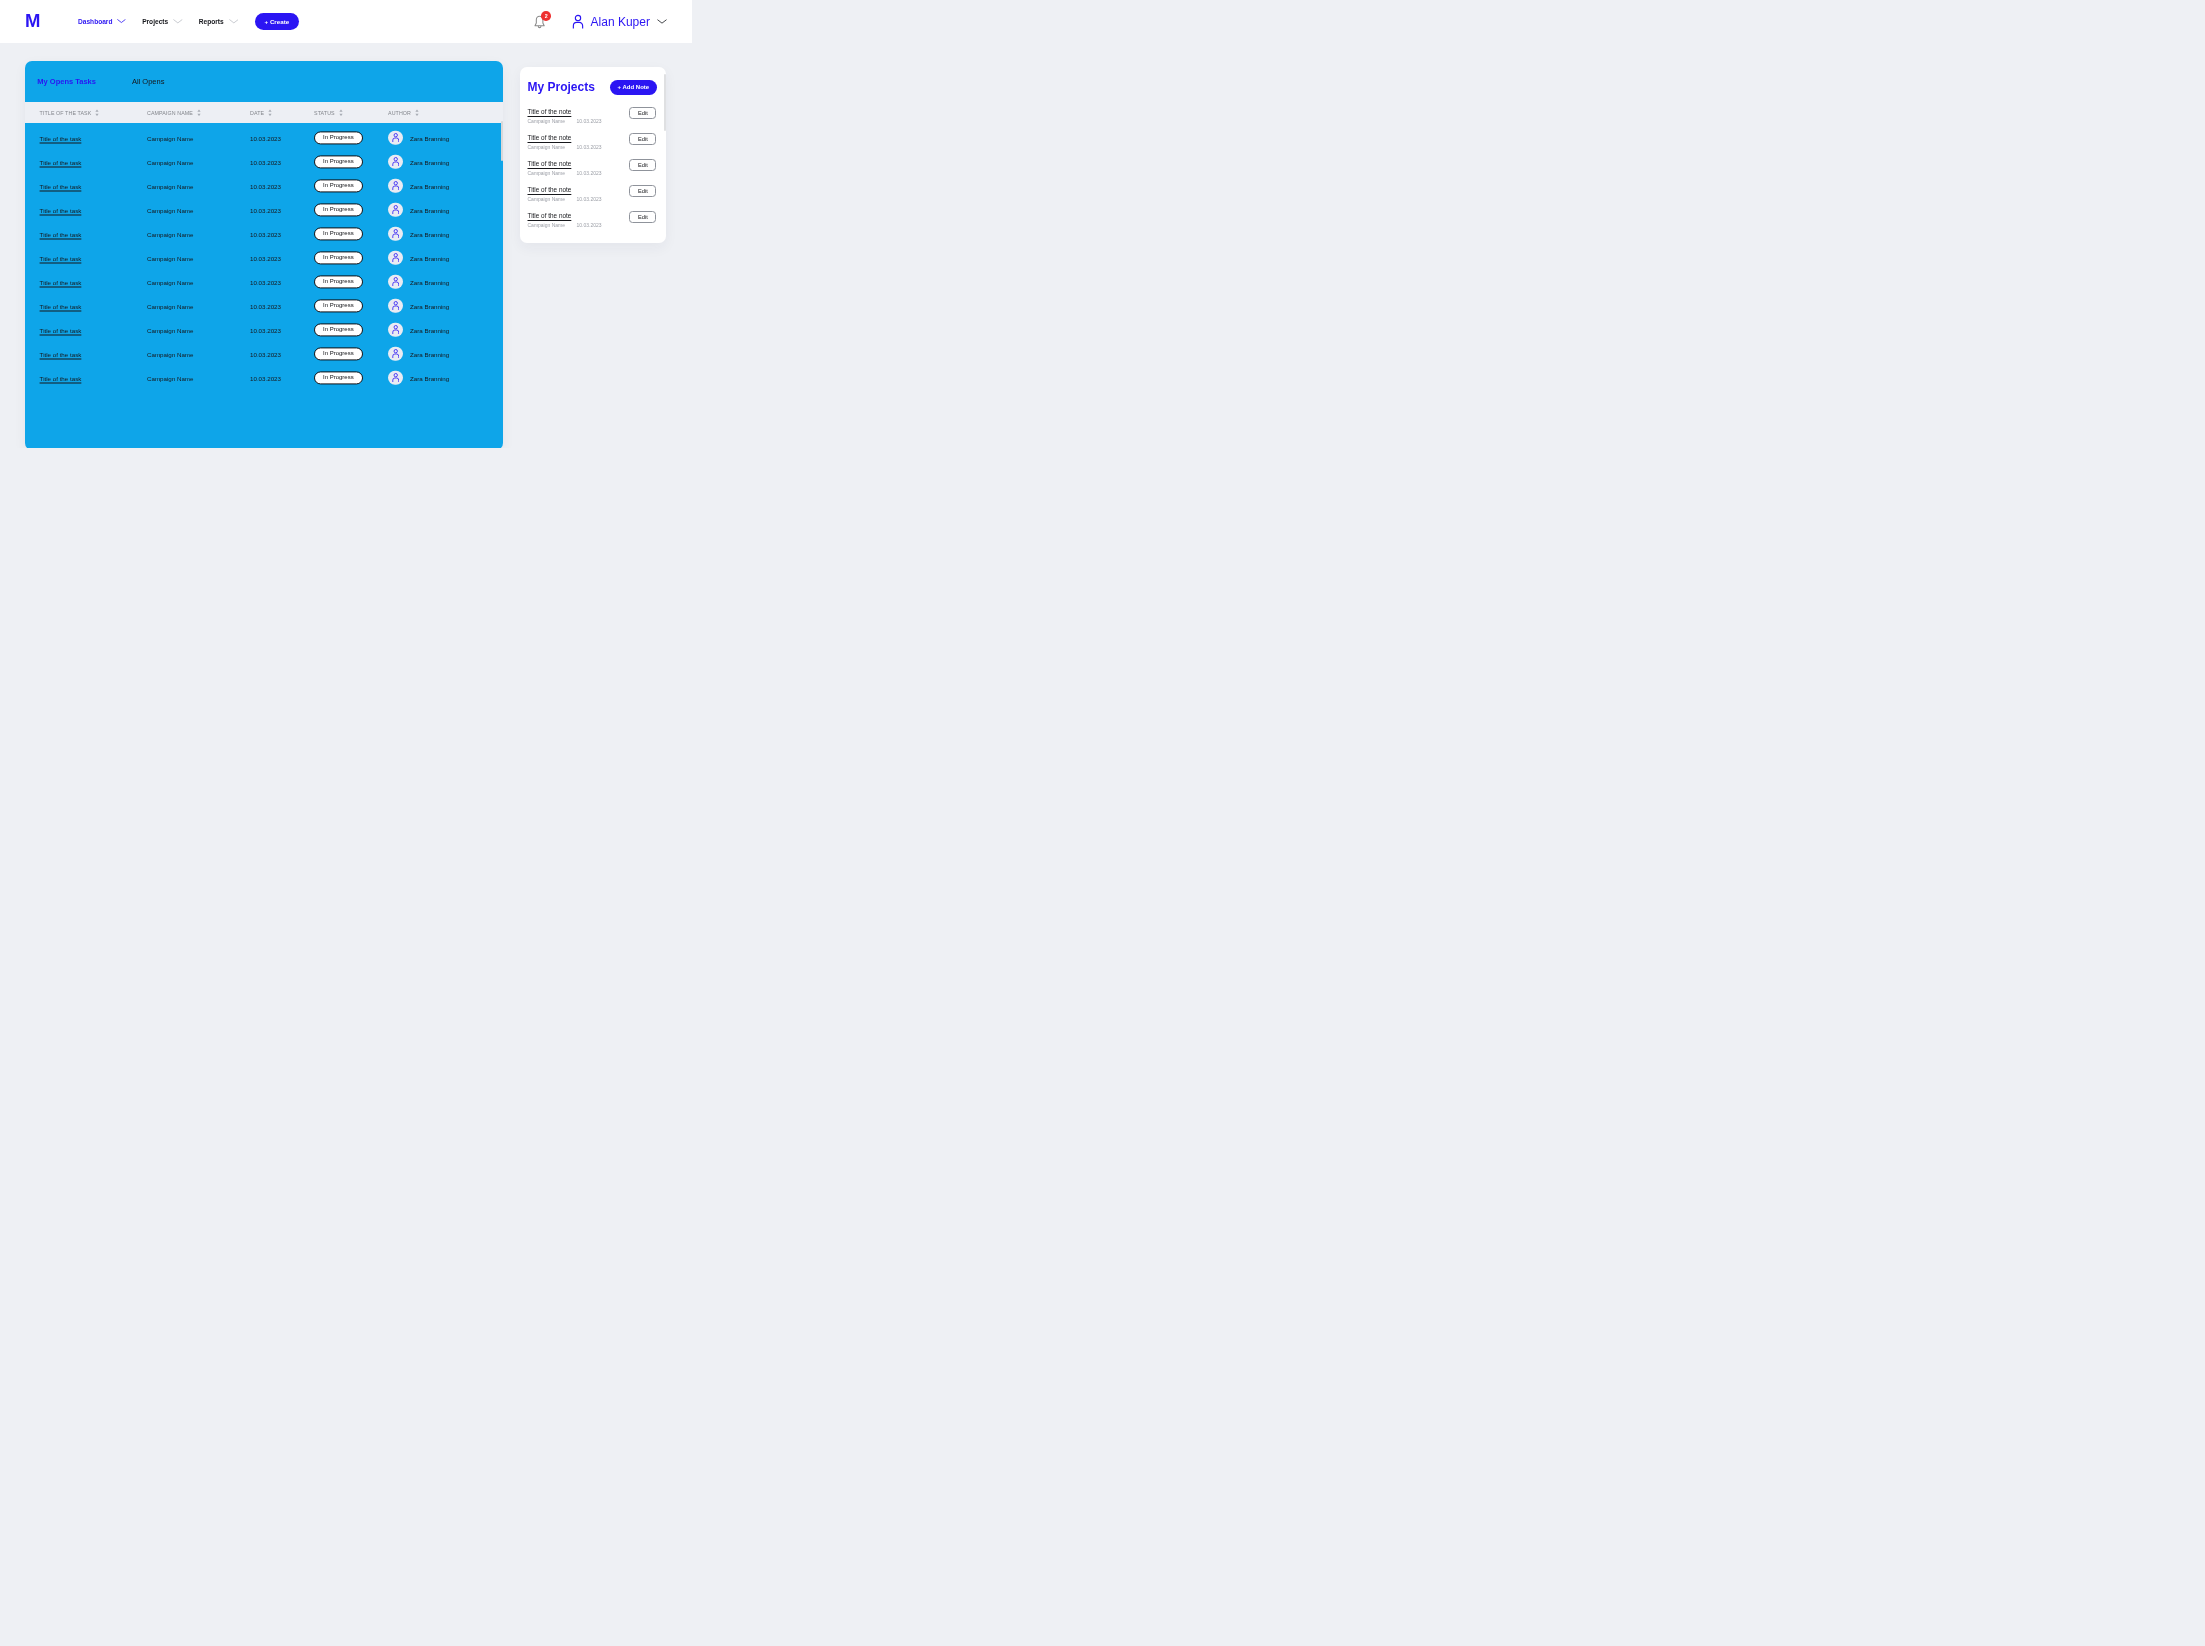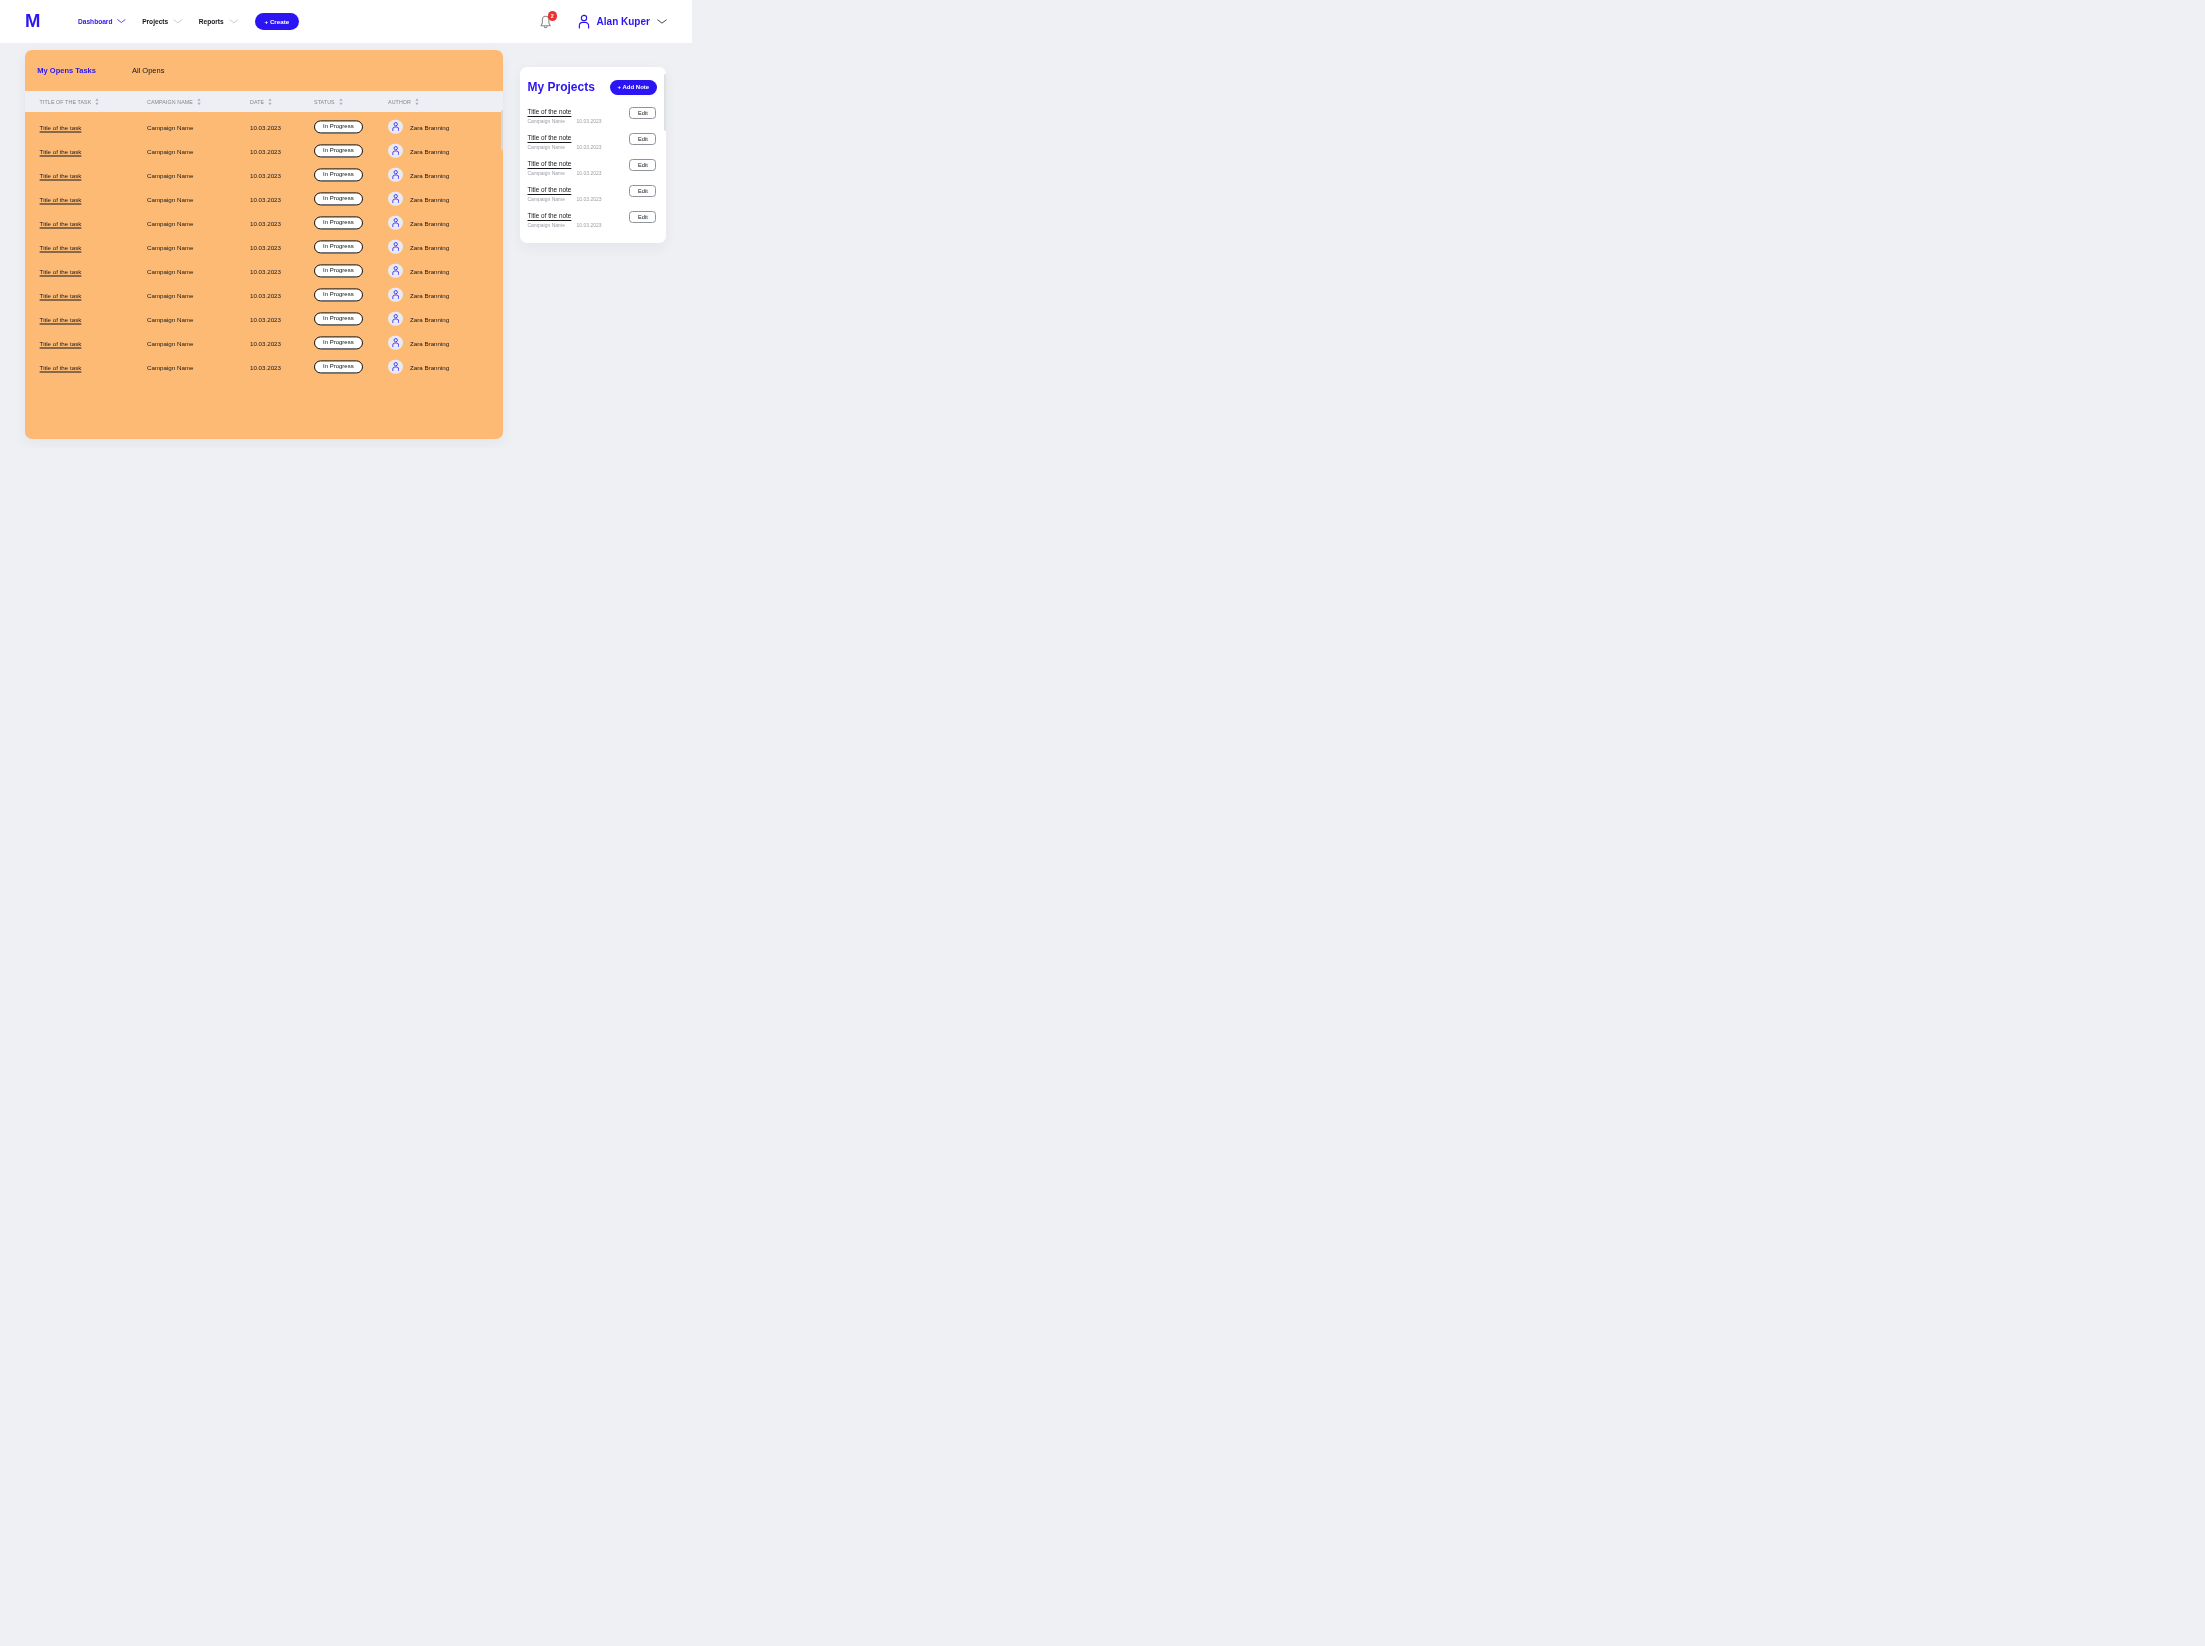--- a/index.html
+++ b/index.html
@@ -34,27 +34,27 @@
     font-family:"Liberation Sans", sans-serif; display:flex; align-items:center; cursor:pointer;
   }
   .top-right { margin-left:auto; margin-right:25px; display:flex; align-items:center; }
   .bell-wrap { position:relative; width:13.2px; height:14px; cursor:pointer; }
   .badge {
     position:absolute; top:-3.1px; right:-5.3px; min-width:9.7px; height:9.7px;
     background:#ee3131; border-radius:50%; color:#fff; font-size:5.3px; font-weight:700;
     display:flex; align-items:center; justify-content:center;
   }
   .user-group { display:flex; align-items:center; margin-left:26.5px; gap:6.2px; cursor:pointer; }
-  .user-name { font-size:10px; font-weight:700; color:#2b15f3; }
+  .user-name { font-size:12px; font-weight:400; color:#2b15f3; }
   .user-group .chev { margin-left:0.9px; }
 
   
   .tasks-card {
-    position:absolute; left:25px; top:50px; width:478px; height:389px;
-    background:#fdba74; border-radius:7px; box-shadow:0 4.4px 12.3px rgba(30,34,72,0.05);
+    position:absolute; left:25px; top:61px; width:478px; height:389px;
+    background:#0ea5e9; border-radius:7px; box-shadow:0 4.4px 12.3px rgba(30,34,72,0.05);
     overflow:hidden;
   }
   .tabs { height:41px; display:flex; align-items:center; padding-left:12.3px; gap:36px; }
   .tab { font-size:7.5px; color:#16171c; cursor:pointer; }
   .tab.active { color:#2b15f3; font-weight:700; }
 
   .thead {
     position:relative; height:21px; background:#edeff4;
   }
   .th {

